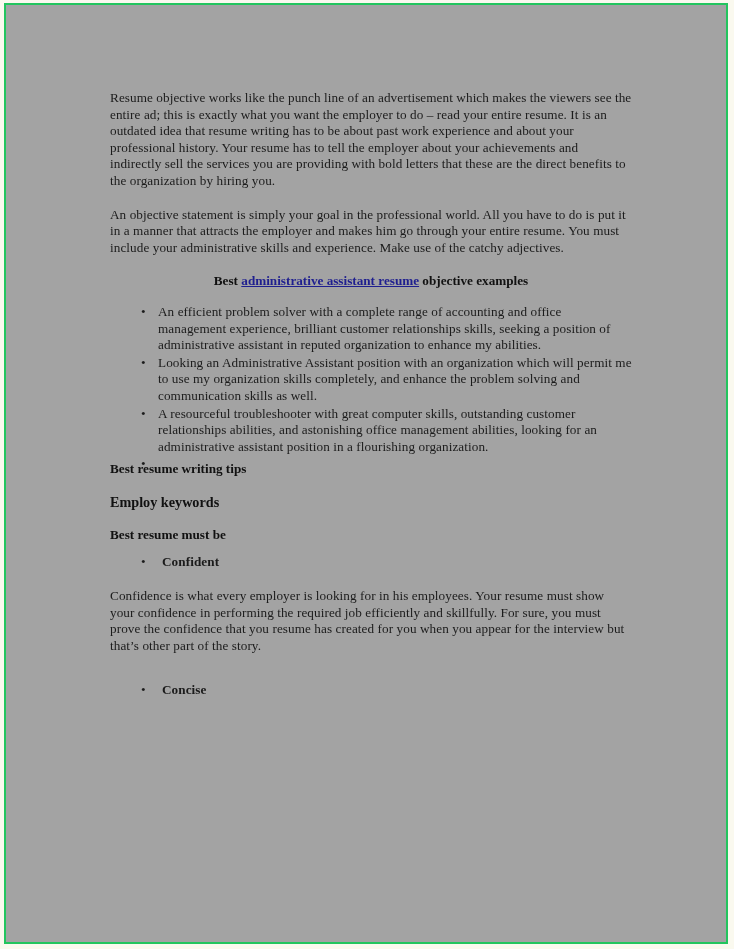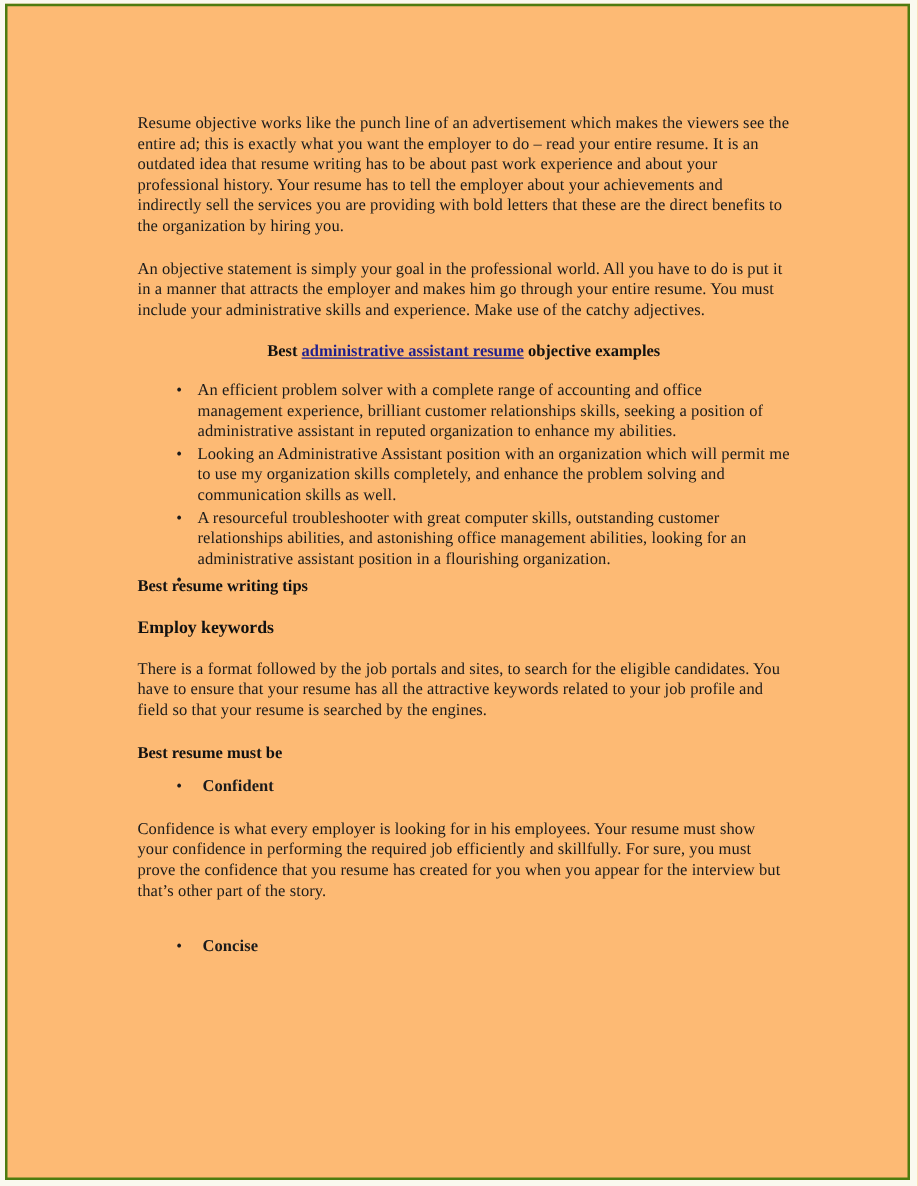--- a/index.html
+++ b/index.html
@@ -14,22 +14,22 @@
     overflow: hidden;
   }
 
   #page-frame {
     position: absolute;
     left: 4px;
     top: 3px;
     width: 724px;
     height: 941px;
     box-sizing: border-box;
-    border: 2px solid #4d7c0f;
-    background: #fdba74;
+    border: 2px solid #22c55e;
+    background: #a3a3a3;
   }
 
   #doc-body {
     position: absolute;
     left: 104px;
     top: 85px;
     width: 522px;
   }
 
   .para {
@@ -122,21 +122,20 @@
       <li><span class="bullet-dot">•</span><span>An efficient problem solver with a complete range of accounting and office management experience, brilliant customer relationships skills, seeking a position of administrative assistant in reputed organization to enhance my abilities.</span></li>
       <li><span class="bullet-dot">•</span><span>Looking an Administrative Assistant position with an organization which will permit me to use my organization skills completely, and enhance the problem solving and communication skills as well.</span></li>
       <li><span class="bullet-dot">•</span><span>A resourceful troubleshooter with great computer skills, outstanding customer relationships abilities, and astonishing office management abilities, looking for an administrative assistant position in a flourishing organization.</span></li>
       <li><span class="bullet-dot">•</span></li>
     </ul>
 
     <p class="h-sub">Best resume writing tips</p>
 
     <p class="h-sub-lg gap-after-head">Employ keywords</p>
 
-    <p class="para">There is a format followed by the job portals and sites, to search for the eligible candidates. You have to ensure that your resume has all the attractive keywords related to your job profile and field so that your resume is searched by the engines.</p>
 
     <p class="h-sub">Best resume must be</p>
 
     <div class="gap-sm"></div>
 
     <ul class="doc-list bold-items">
       <li><span class="bullet-dot">•</span><span>Confident</span></li>
     </ul>
 
     <div class="gap-md"></div>

